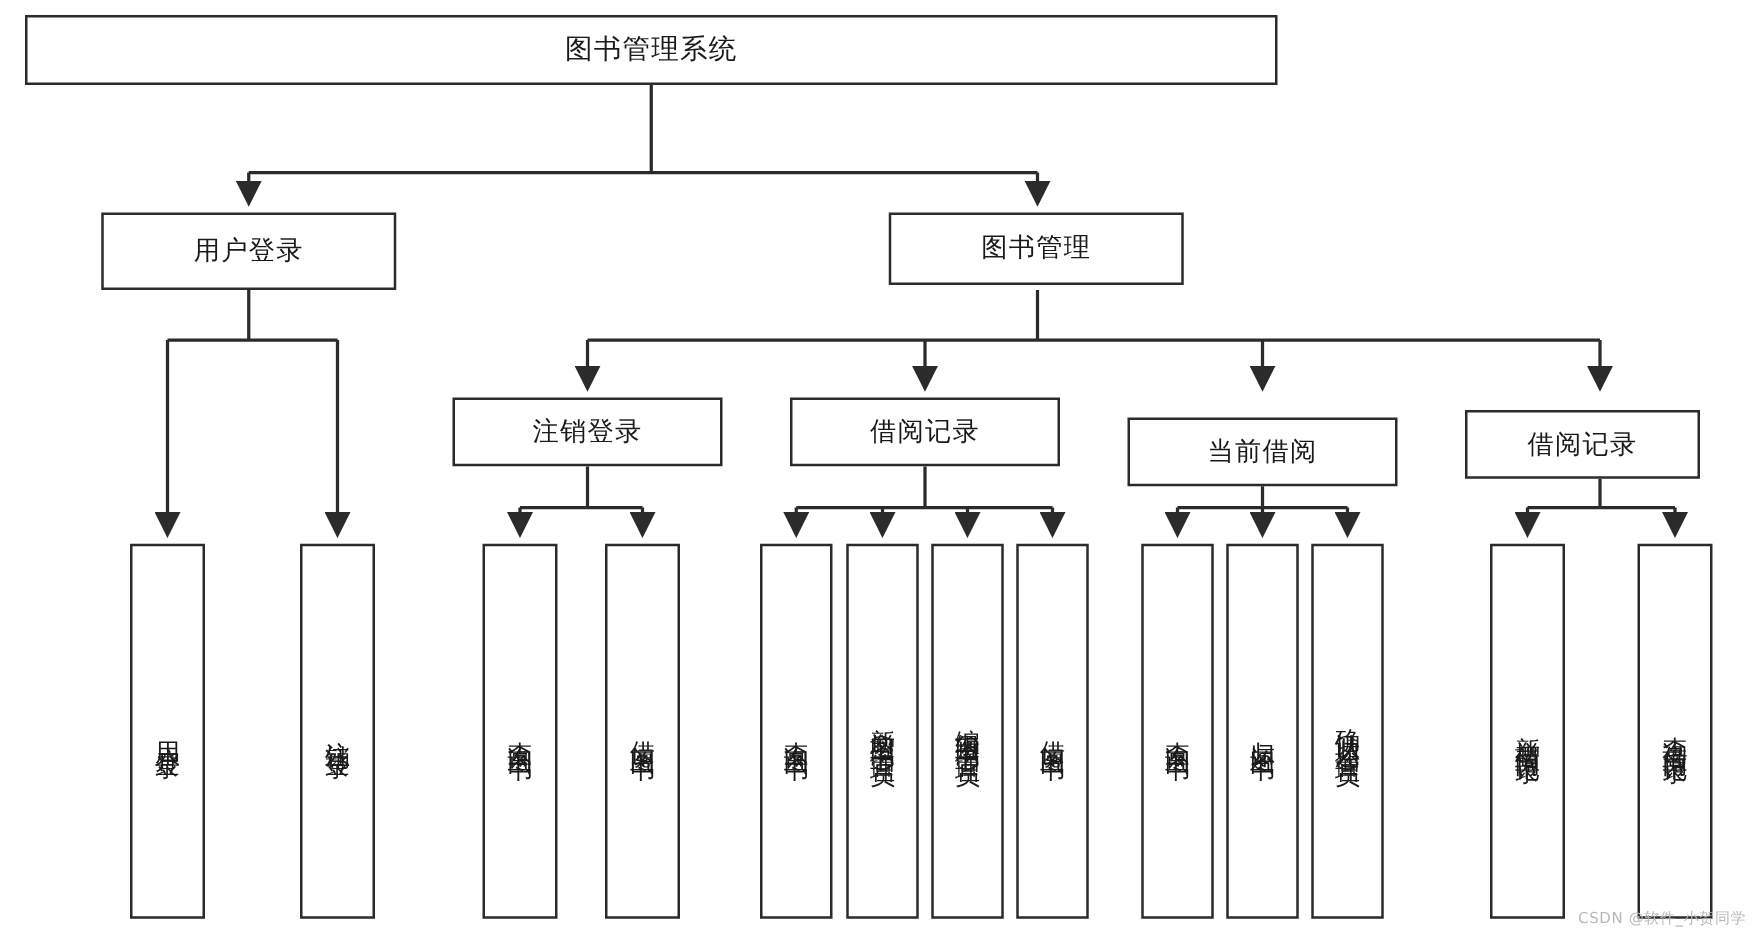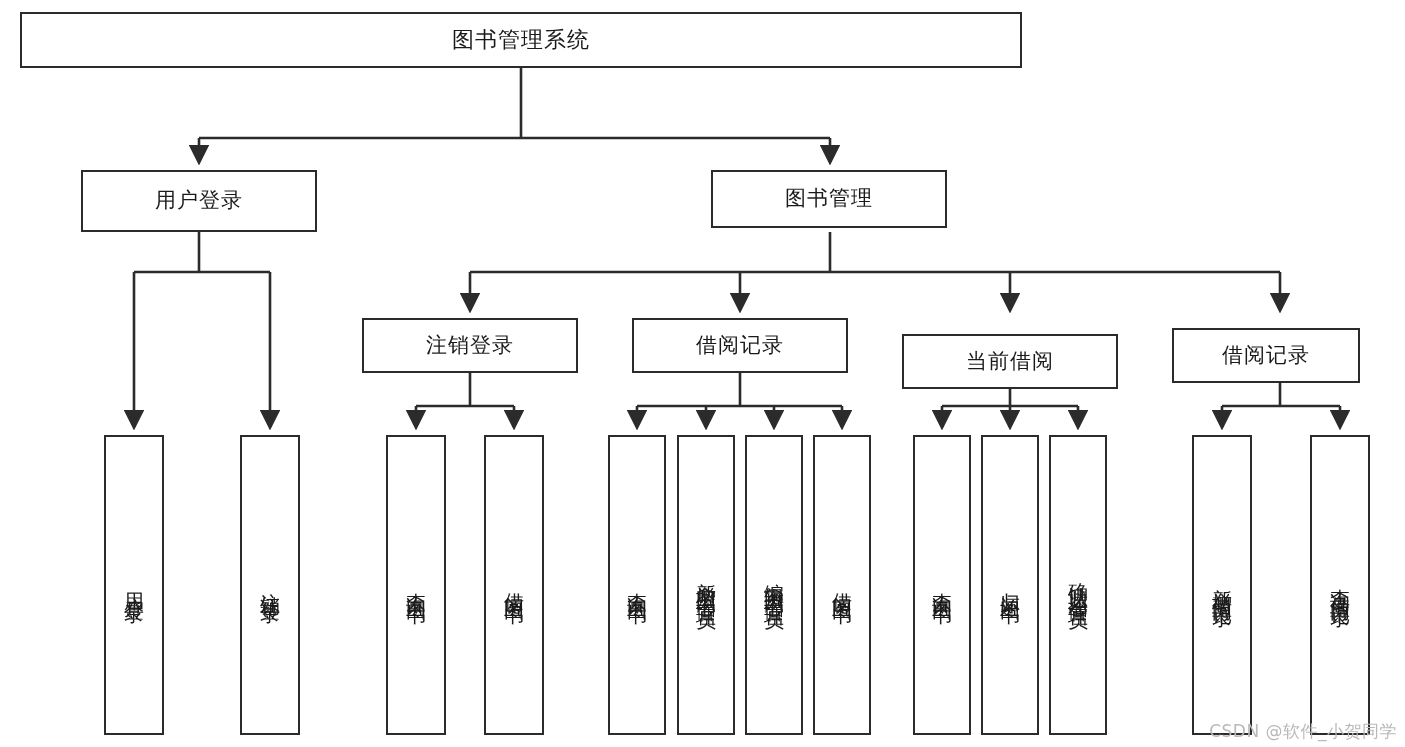--- a/index.html
+++ b/index.html
@@ -49,21 +49,21 @@
   }
   .node.v .vtxt{
     writing-mode:vertical-rl;
     text-orientation:upright;
     display:block;
   }
   .watermark{
     position:absolute;
     right:8px;
     bottom:4px;
-    font-size:17px;
+    font-size:12px;
     color:#b9b9b9;
     letter-spacing:0.5px;
     white-space:nowrap;
     z-index:3;
     font-family:"DejaVu Sans","Liberation Sans",sans-serif;
     margin-left:12px;
   }
 </style>
 </head>
 <body>

